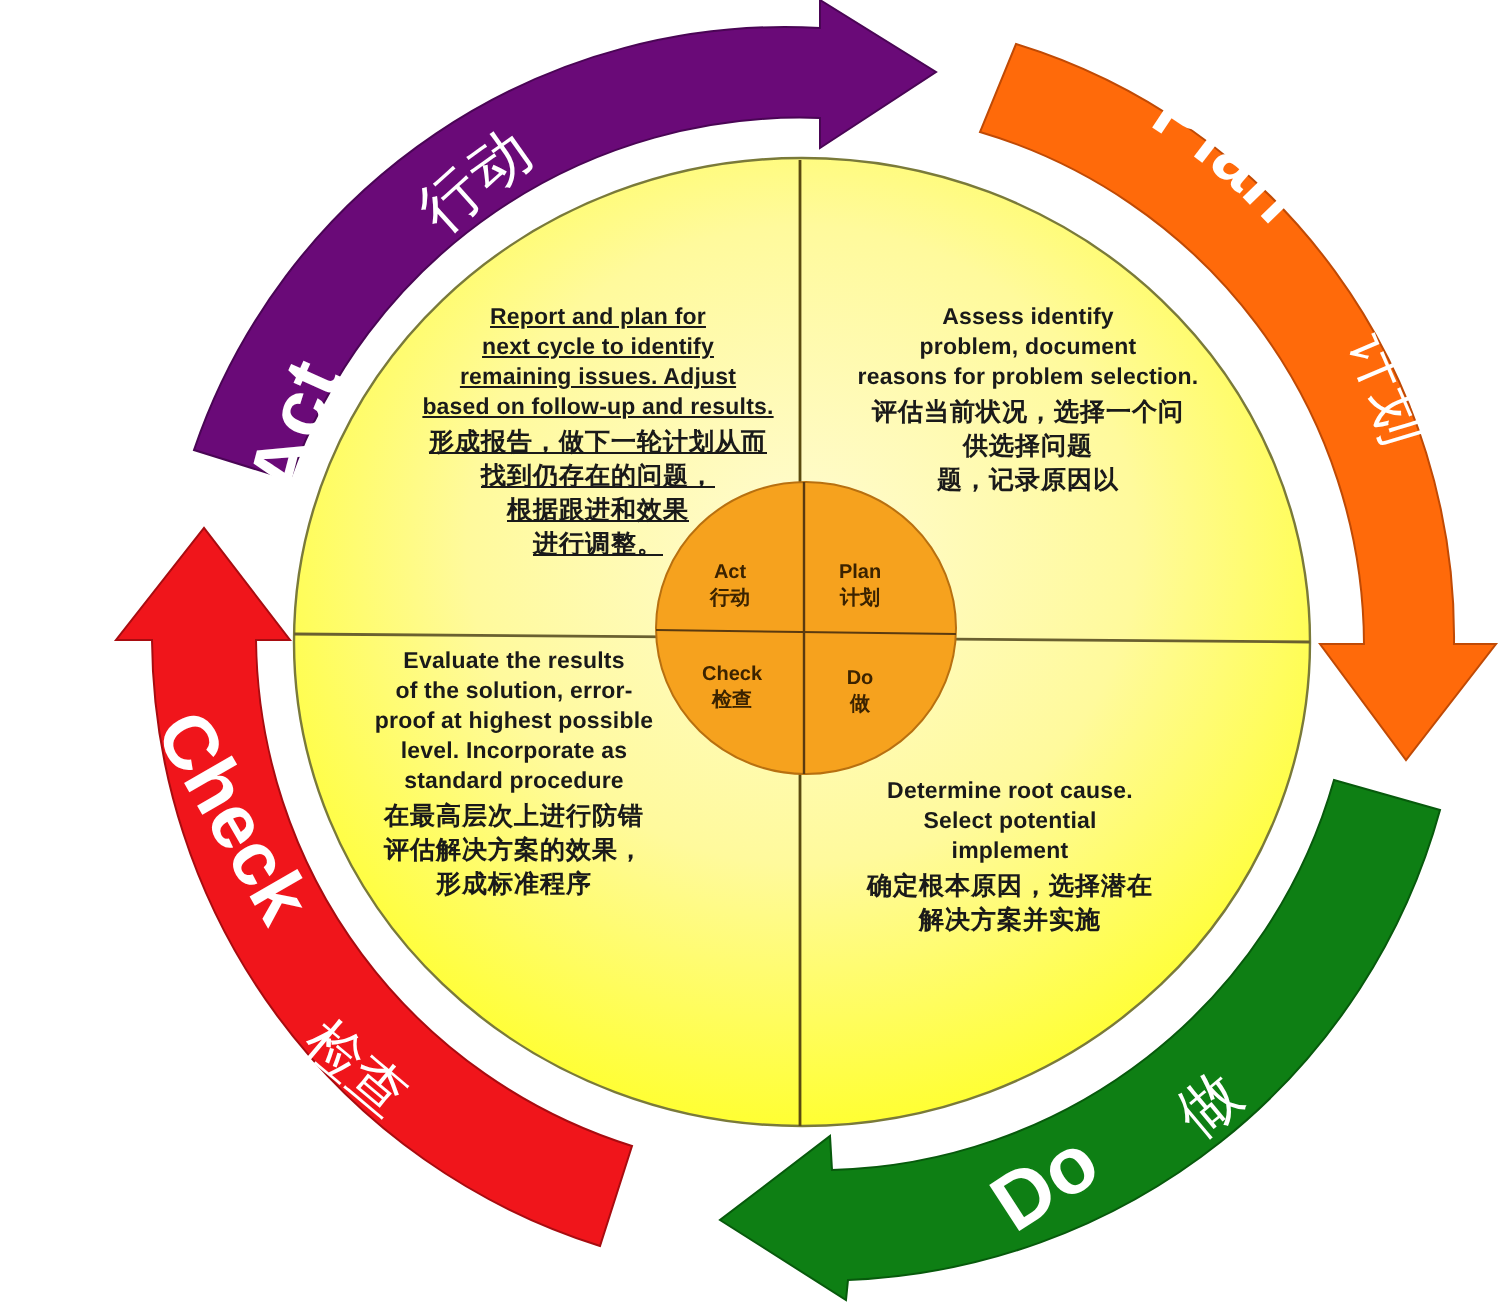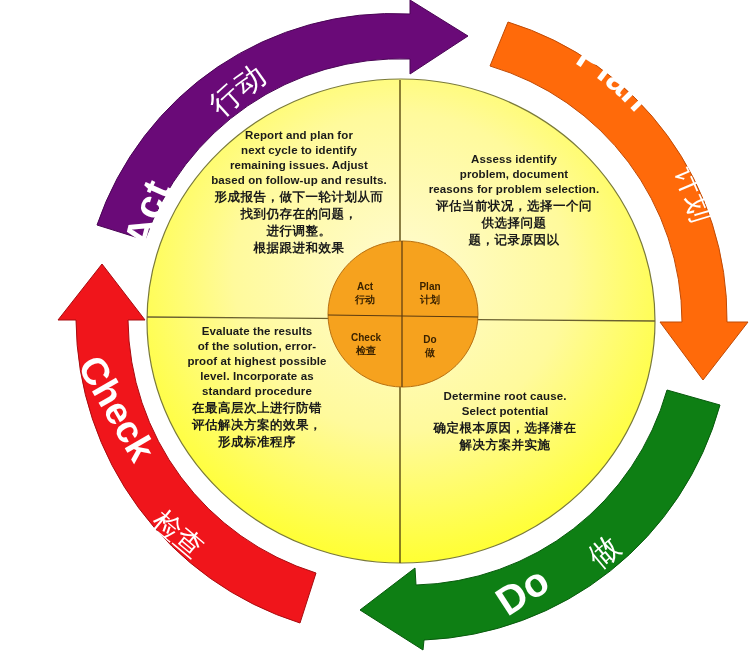--- a/index.html
+++ b/index.html
@@ -92,29 +92,29 @@
   </text>
 
   <text class="arc-label" font-size="38" transform="rotate(60 120 410)">
     <tspan x="60" y="425">Check</tspan>
   </text>
   <text class="arc-label-zh" font-size="28" transform="rotate(40 180 535)">
     <tspan x="150" y="545">检查</tspan>
   </text>
 </svg>
 
-<div class="quad-text" style="left:188px; top:128px; width:222px;">
+<div class="quad-text" style="left:188px; top:152px; width:222px;text-decoration:underline;">
   <span class="en">Report and plan for</span>
   <span class="en">next cycle to identify</span>
   <span class="en">remaining issues. Adjust</span>
   <span class="en">based on follow-up and results.</span>
   <span class="zh">形成报告，做下一轮计划从而</span>
   <span class="zh">找到仍存在的问题，</span>
+  <span class="zh">根据跟进和效果</span>
   <span class="zh">进行调整。</span>
-  <span class="zh">根据跟进和效果</span>
 </div>
 
 <div class="quad-text" style="left:414px; top:152px; width:200px;">
   <span class="en">Assess identify</span>
   <span class="en">problem, document</span>
   <span class="en">reasons for  problem selection.</span>
   <span class="zh">评估当前状况，选择一个问</span>
   <span class="zh">供选择问题</span>
   <span class="zh">题，记录原因以</span>
 </div>
@@ -126,20 +126,21 @@
   <span class="en">level.  Incorporate as</span>
   <span class="en">standard procedure</span>
   <span class="zh">在最高层次上进行防错</span>
   <span class="zh">评估解决方案的效果，</span>
   <span class="zh">形成标准程序</span>
 </div>
 
 <div class="quad-text" style="left:414px; top:389px; width:182px;">
   <span class="en">Determine root cause.</span>
   <span class="en">Select potential</span>
+  <span class="en">implement</span>
   <span class="zh">确定根本原因，选择潜在</span>
   <span class="zh">解决方案并实施</span>
 </div>
 
 <div class="inner-label" style="left:340px; top:280px; width:50px;">
   <span>Act</span>
   <span>行动</span>
 </div>
 <div class="inner-label" style="left:405px; top:280px; width:50px;">
   <span>Plan</span>

